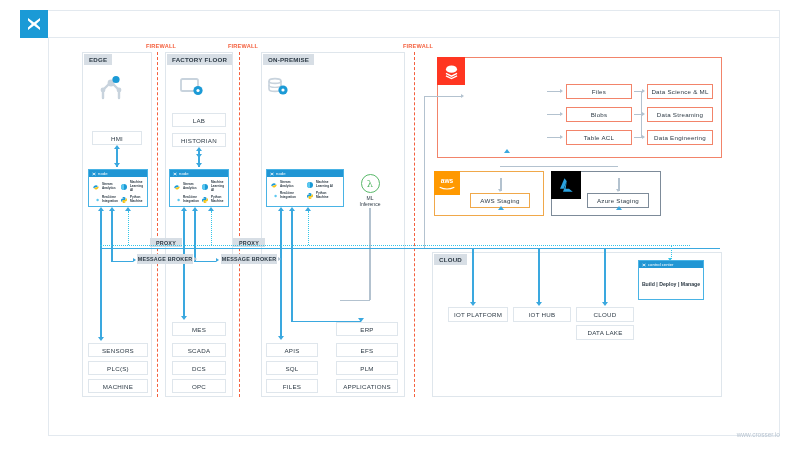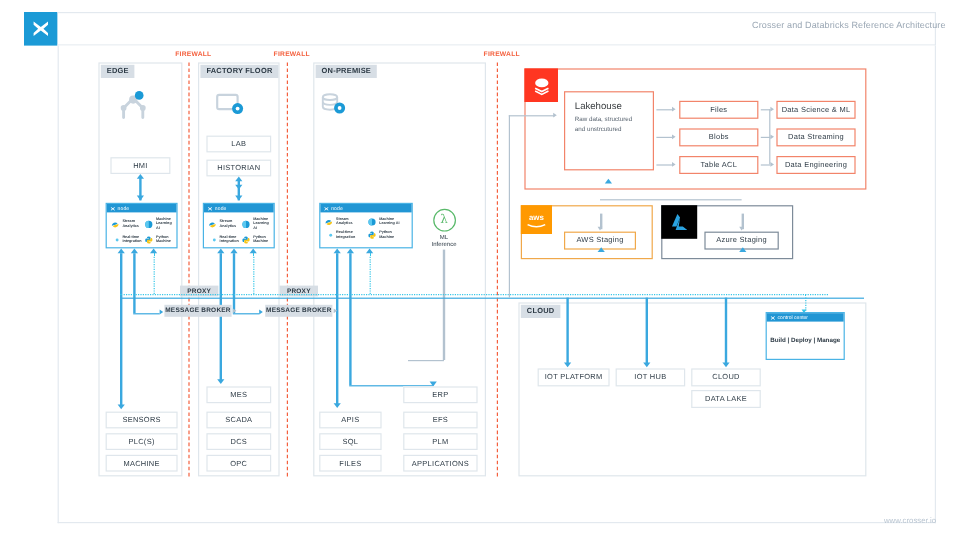--- a/index.html
+++ b/index.html
@@ -97,21 +97,20 @@
 <body>
 
 <div id="stage">
 
   <div class="logo-tile">
     <svg viewBox="0 0 28 28">
       <path d="M8 8 L14 12.6 L20 8 L20 10.6 L16.2 14 L20 17.4 L20 20 L14 15.4 L8 20 L8 17.4 L11.8 14 L8 10.6 Z" fill="#fff"></path>
     </svg>
   </div>
   <div class="hdr-bar"></div>
-  <div class="hdr-title">Crosser and Databricks Reference Architecture</div>
 
   <div class="canvas"></div>
   <div class="footer-url">www.crosser.io</div>
 
   <div class="fw-line" style="left:157px;top:52px;height:345px;"></div>
   <div class="fw-label" style="left:146px;top:43px;">FIREWALL</div>
 
   <div class="fw-line" style="left:239px;top:52px;height:345px;"></div>
   <div class="fw-label" style="left:228px;top:43px;">FIREWALL</div>
 
@@ -400,27 +399,20 @@
 
   <div class="box red" style="left:437px;top:57px;width:285px;height:101px;background:#fff;"></div>
   <div class="vendor dbx" style="left:437px;top:57px;width:28px;height:28px;">
     <svg viewBox="0 0 24 24" width="19" height="19">
       <ellipse cx="12" cy="9" rx="7" ry="4.6" fill="#fff"></ellipse>
       <path d="M5 14.5 L12 18 L19 14.5" stroke="#fff" stroke-width="1.8" fill="none"></path>
       <path d="M5 17.5 L12 21 L19 17.5" stroke="#fff" stroke-width="1.6" fill="none"></path>
     </svg>
   </div>
 
-  <div class="lake" style="left:470px;top:76px;width:75px;height:66px;">
-    <div class="lake-t">Lakehouse</div>
-    <div class="lake-s">
-      <div>Raw data, structured</div>
-      <div>and unstrcutured</div>
-    </div>
-  </div>
 
   <div class="box red" style="left:566px;top:84px;width:66px;height:15px;">Files</div>
   <div class="box red" style="left:566px;top:107px;width:66px;height:15px;">Blobs</div>
   <div class="box red" style="left:566px;top:130px;width:66px;height:15px;">Table ACL</div>
 
   <div class="box red" style="left:647px;top:84px;width:66px;height:15px;">Data Science &amp; ML</div>
   <div class="box red" style="left:647px;top:107px;width:66px;height:15px;">Data Streaming</div>
   <div class="box red" style="left:647px;top:130px;width:66px;height:15px;">Data Engineering</div>
 
   <div class="ln grey h" style="left:547px;top:91px;width:14px;"></div>

